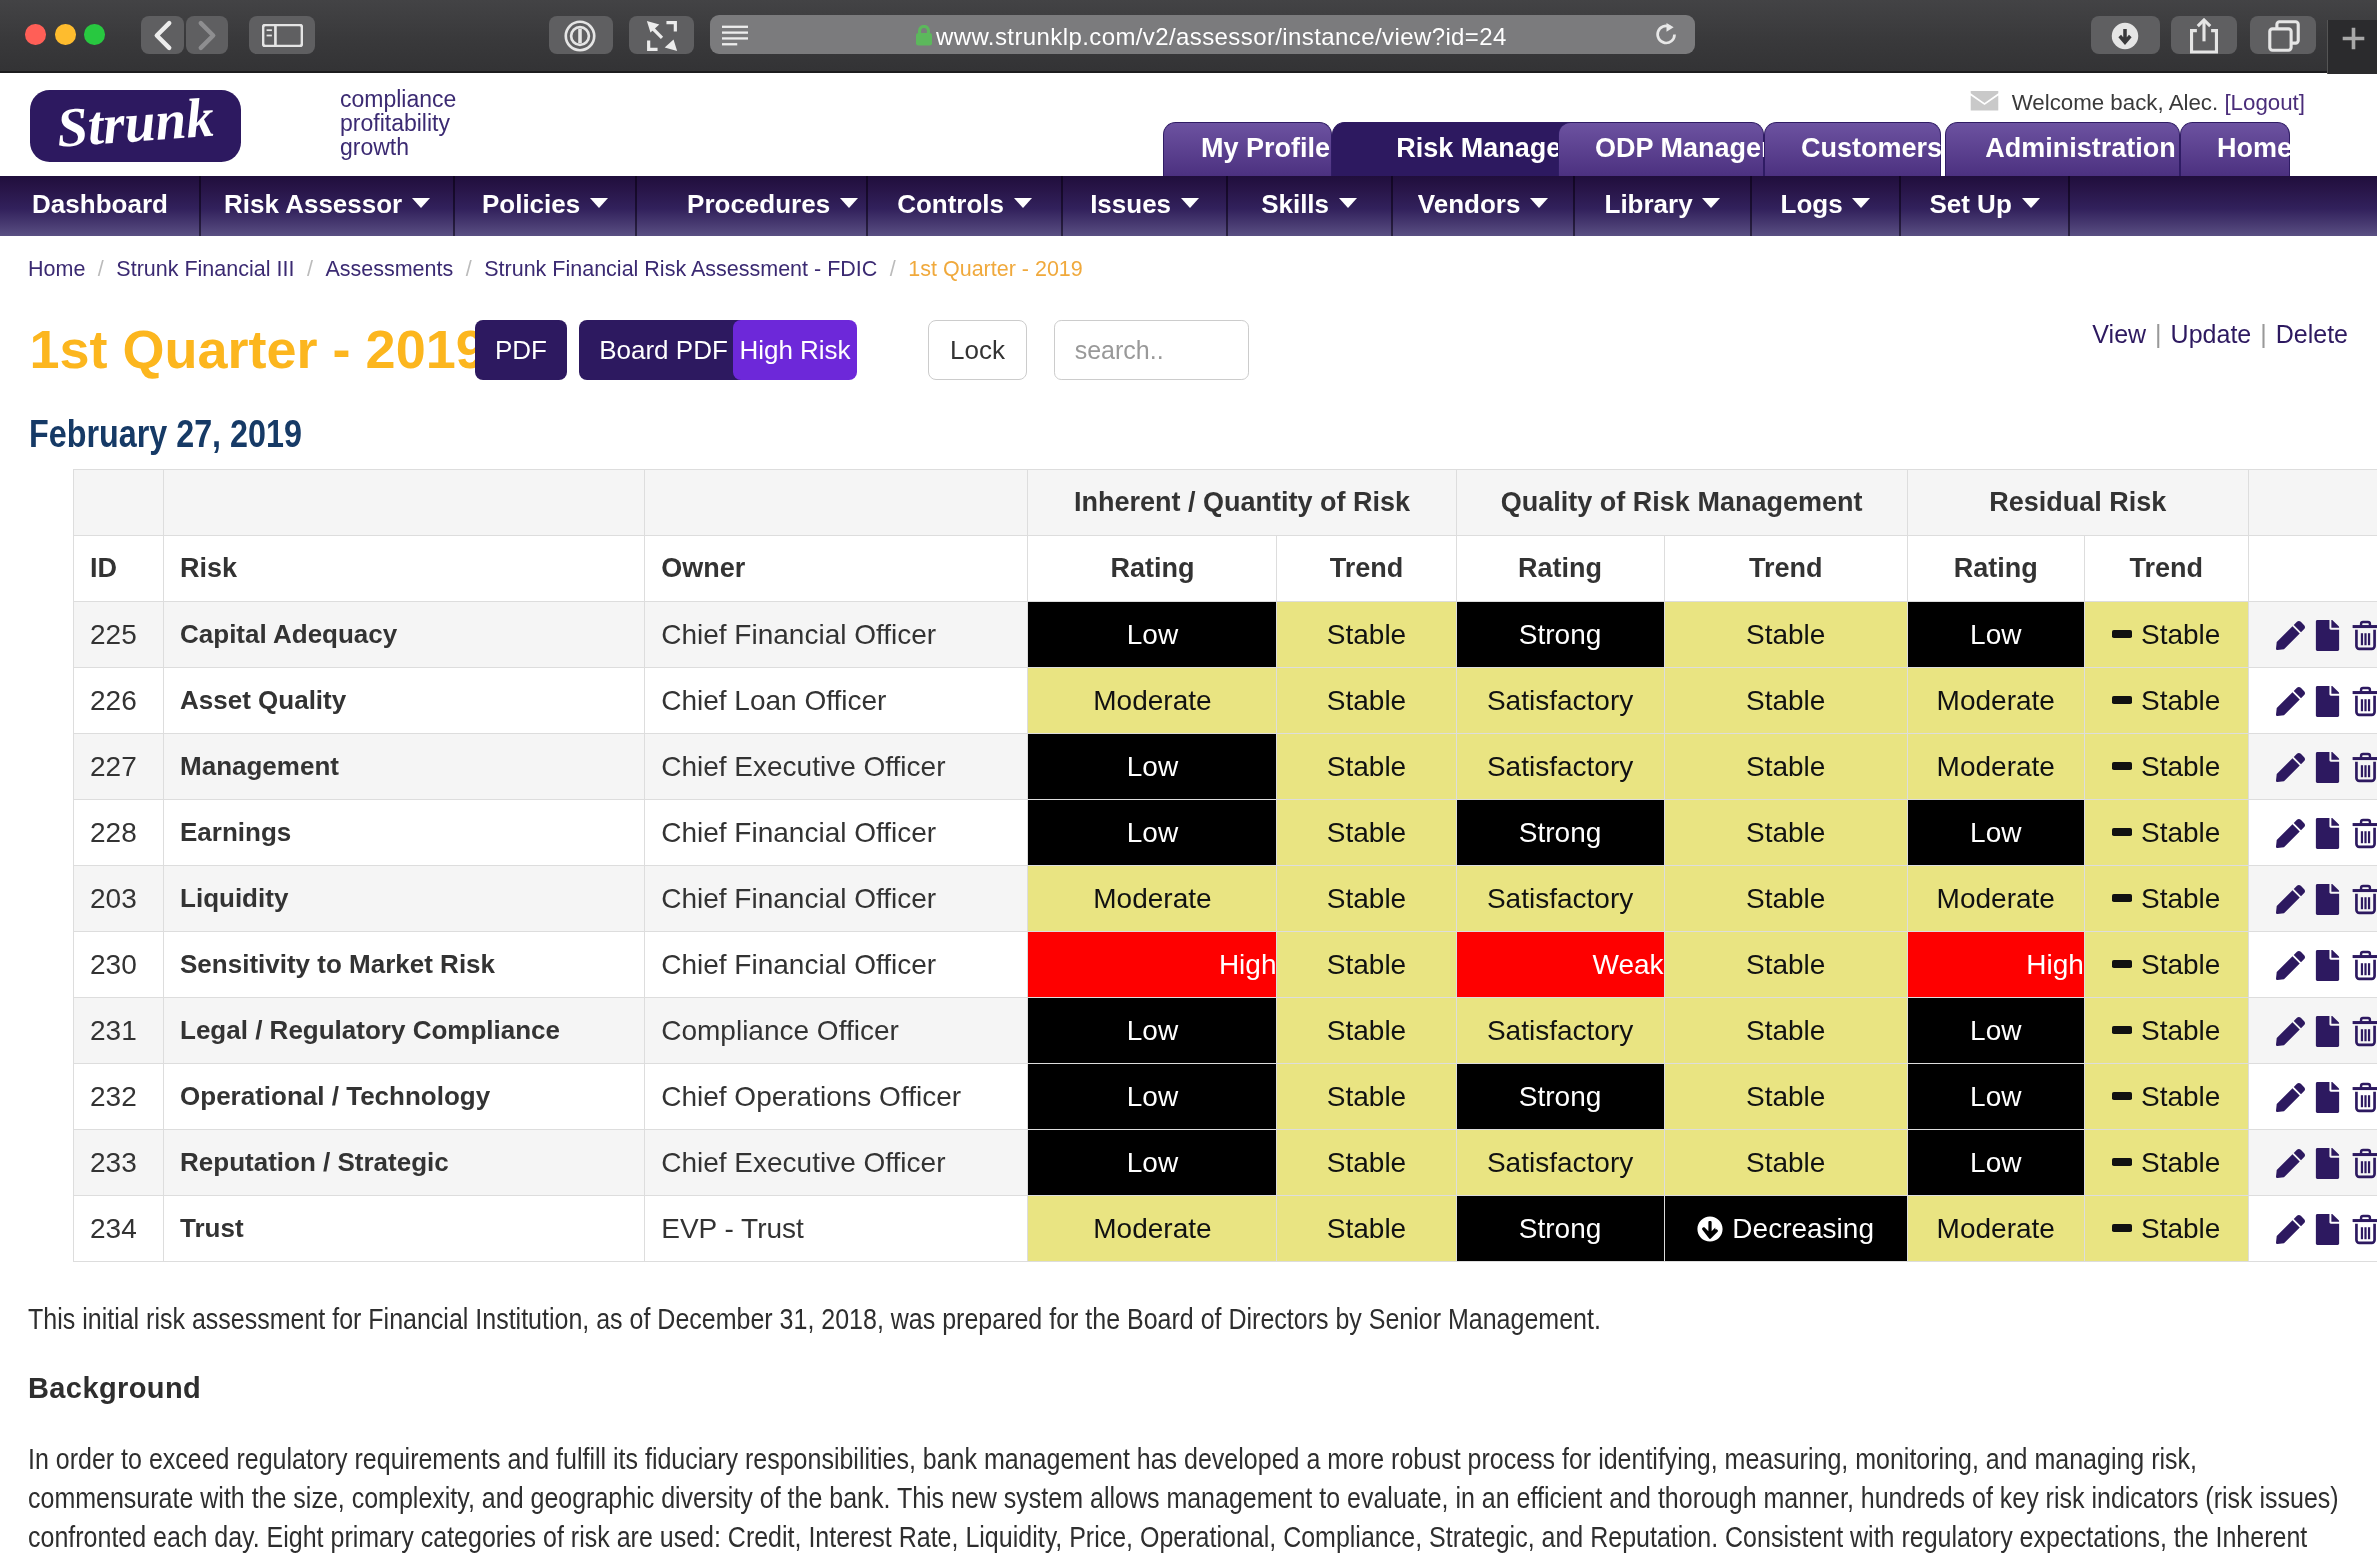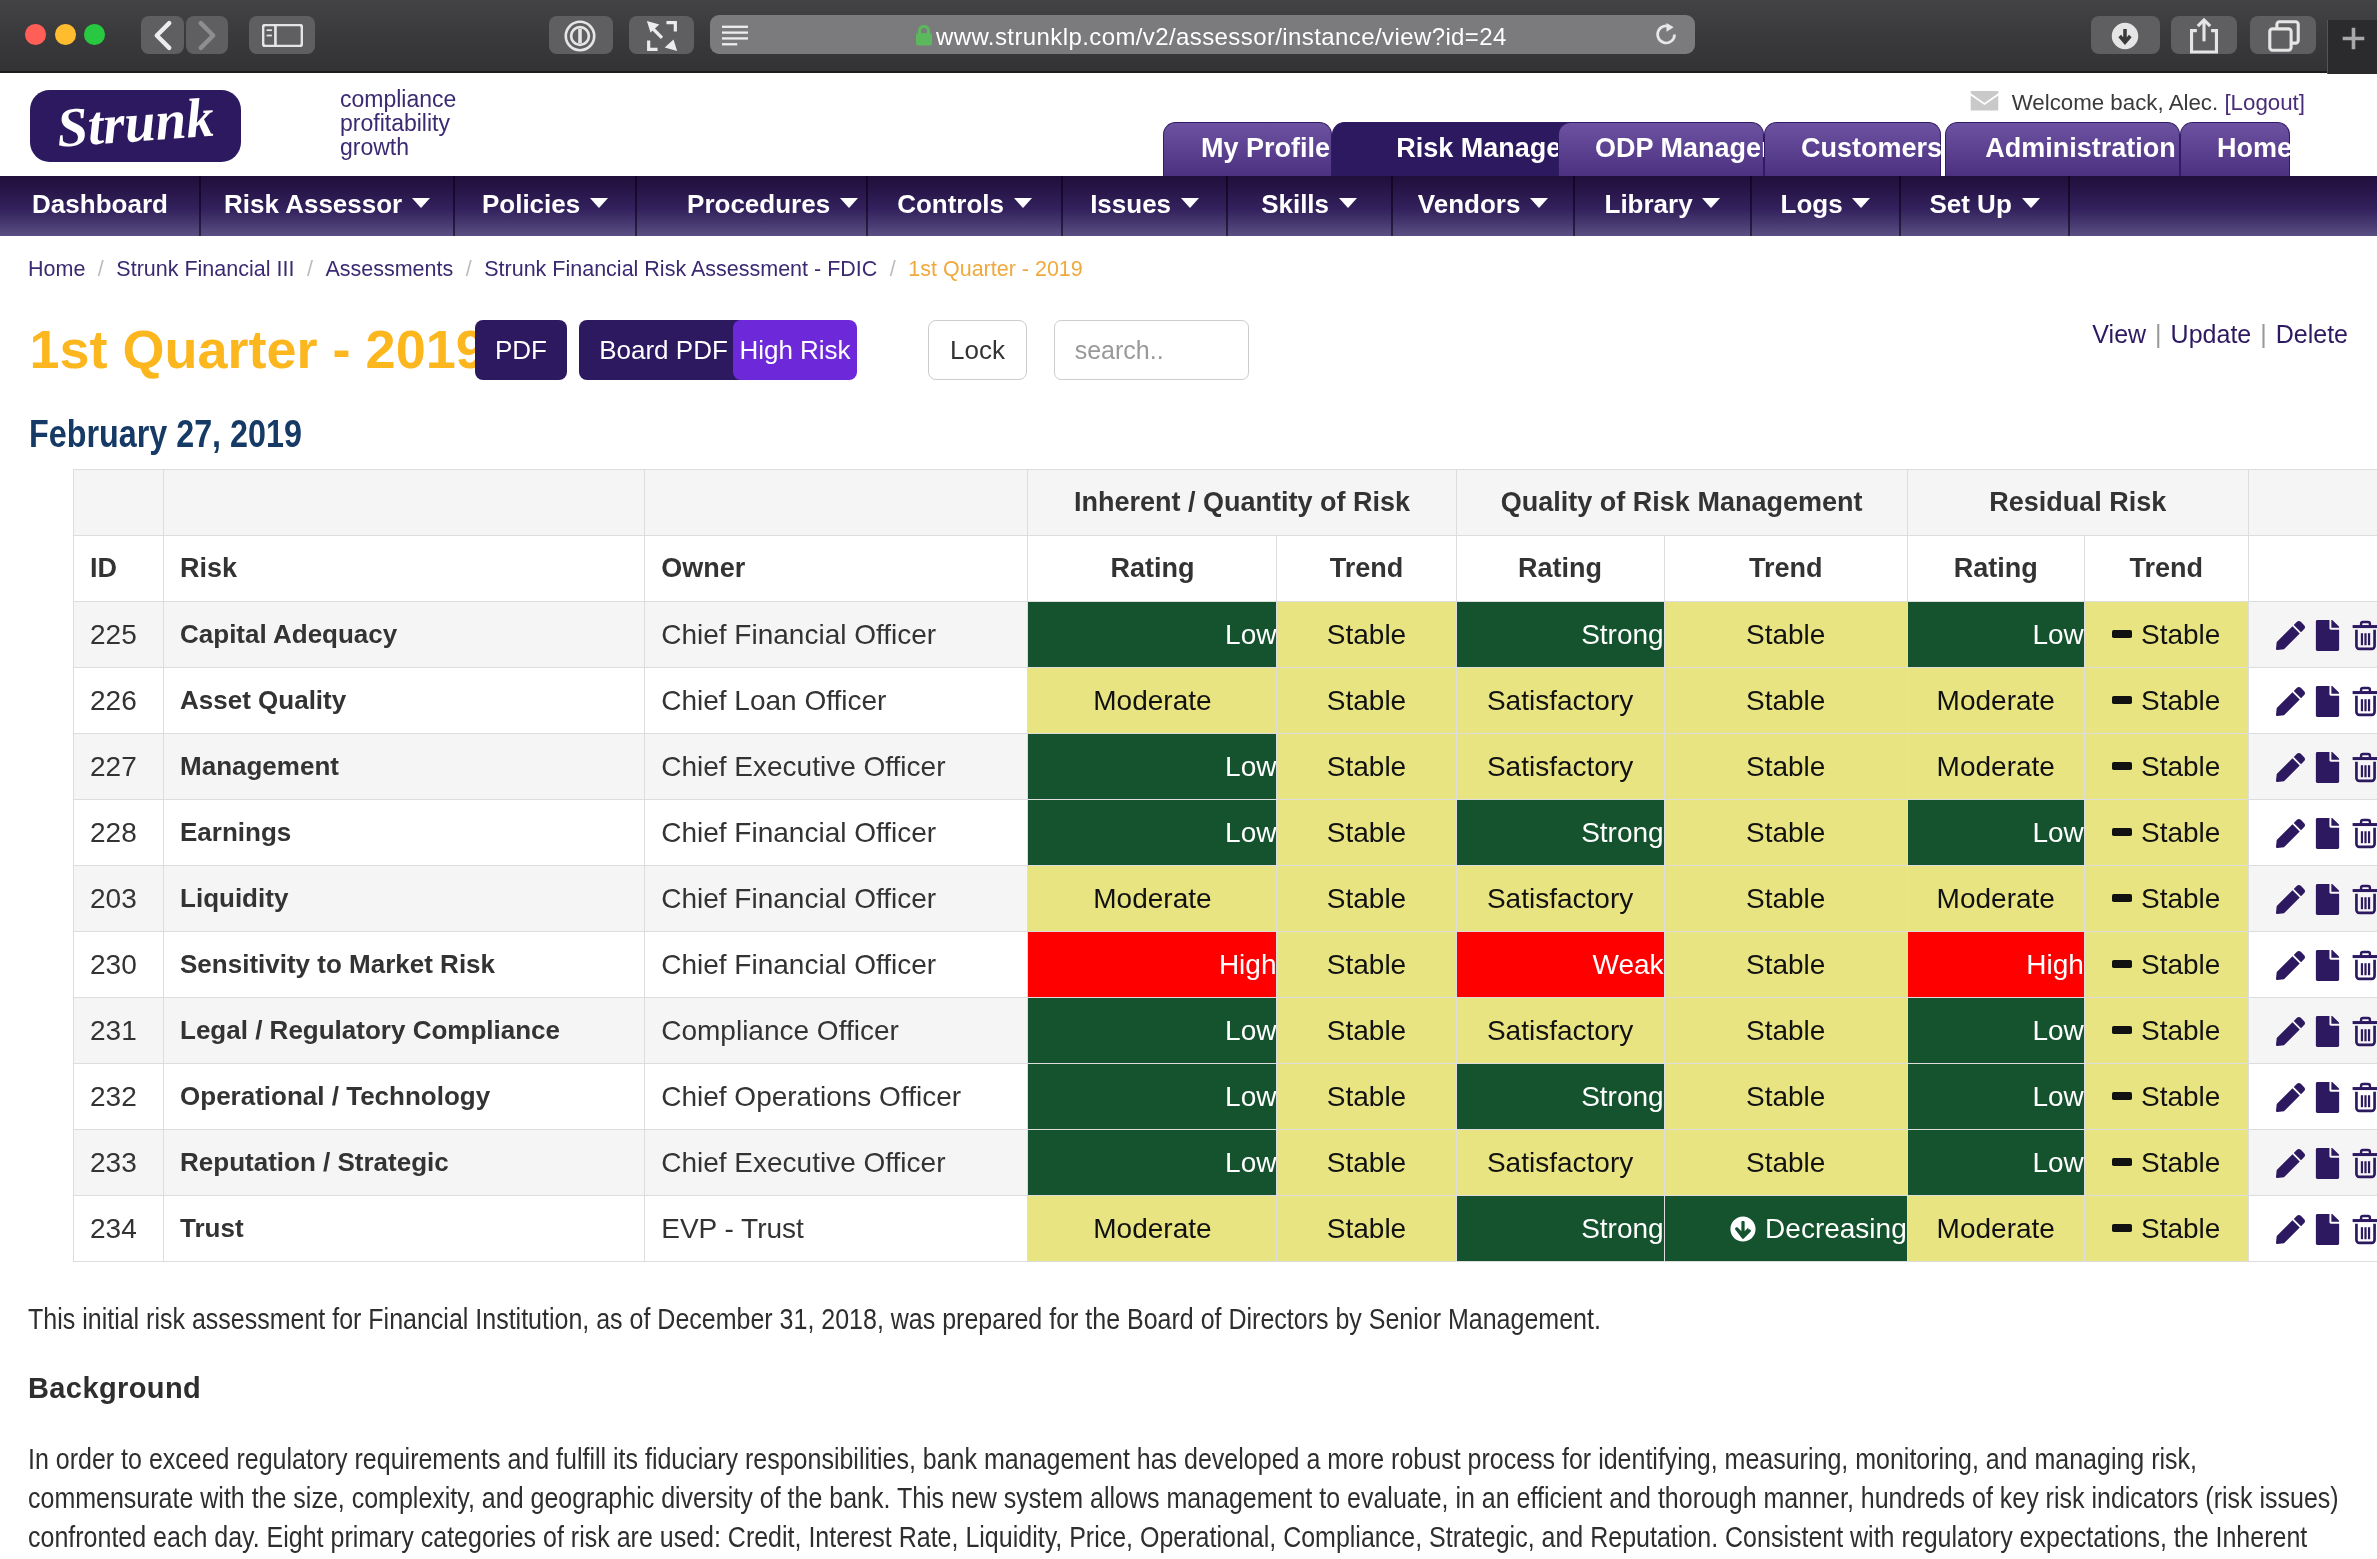--- a/index.html
+++ b/index.html
@@ -49,21 +49,21 @@
 #date { position:absolute; left:29px; top:413px; font-size:38px; font-weight:bold; color:#163a66; transform:scaleX(0.85); transform-origin:left top; }
 
 table { position:absolute; left:29px; top:469px; border-collapse:separate; border-spacing:0;
   table-layout:fixed; width:2320px; font-size:28px; color:#333; }
 td,th { border-right:1.8px solid #ddd; border-bottom:1.8px solid #ddd; height:66px;
   padding:0 0 0 16px; text-align:left; vertical-align:middle; overflow:hidden; white-space:nowrap; }
 tr.gh td, tr.ch th { border-bottom:1.8px solid #ddd; }
 td.gh2 { font-weight:bold; font-size:27px; }
 table { border-top:1.8px solid #ddd; border-left:1.8px solid #ddd;margin-left:44px; }
 tr.odd td { background:#f5f5f5; }
-tr td.g { background:#14532d; color:#fff;text-align:right; }
+tr td.g { background:#000000; color:#fff; }
 tr td.y { background:#e9e482; color:#111; }
 tr td.r { background:#fe0000; color:#fff; }
 tr.ch th { font-weight:bold; font-size:27px; }
 td.c, th.c { text-align:center; padding:0; }
 td.g { background:#218721; color:#fff; }
 td.y { background:#e9e482; color:#111; }
 td.r { background:#fe0000; color:#fff;text-align:right; }
 td.risk { font-weight:bold; font-size:26px; }
 .minus { display:inline-block; width:19.7px; height:8px; background:#111; border-radius:1.8px;
   vertical-align:middle; margin:-3.6px 9px 0 0; }

